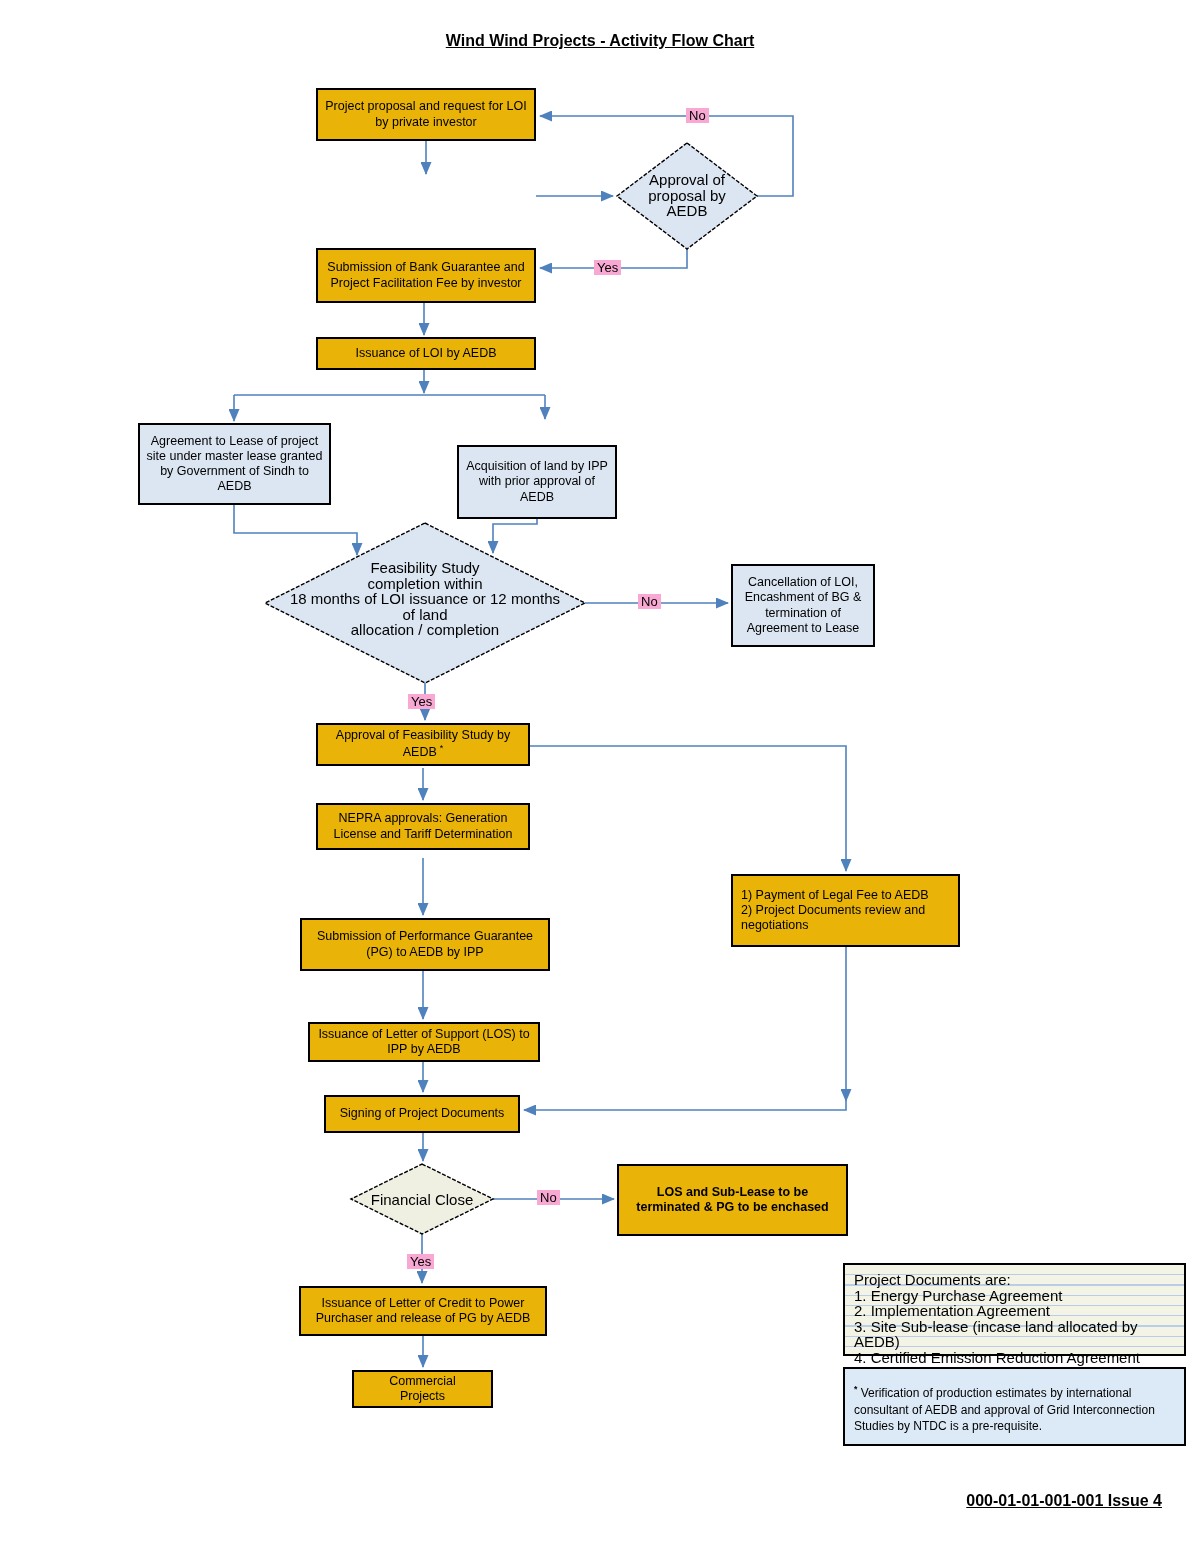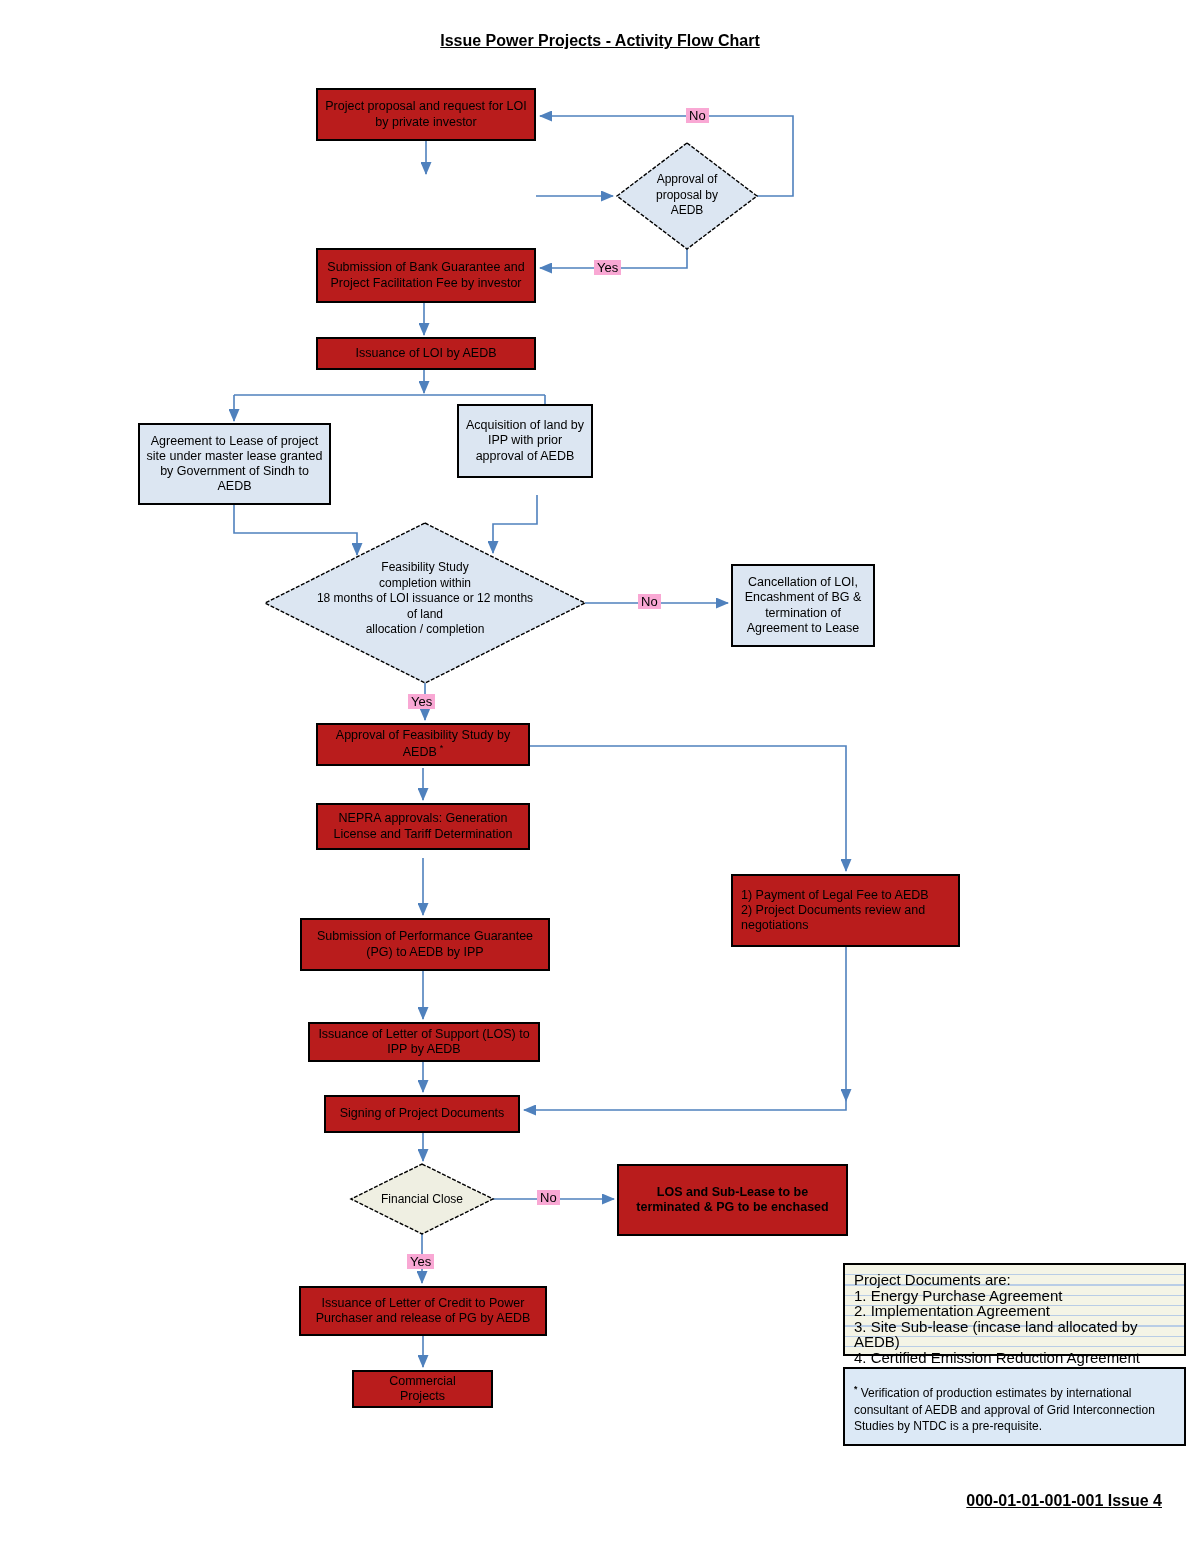--- a/index.html
+++ b/index.html
@@ -1,25 +1,25 @@
 <!DOCTYPE html>
 <html><head>
 <meta charset="utf-8">
 <style>
   html,body{margin:0;padding:0;background:#ffffff;font-family:"Liberation Sans",sans-serif;}
   .canvas{position:relative;width:1200px;height:1553px;background:#ffffff;overflow:hidden;}
   .svg-layer{position:absolute;left:0;top:0;}
   .node{position:absolute;border:2px solid #000;box-sizing:border-box;display:flex;
         align-items:center;justify-content:center;text-align:center;
         font-size:12.5px;line-height:1.22;color:#000;padding:2px 6px;}
-  .cream{background:#b91c1c;}
+  .cream{background:#eab308;}
   .bluefill{background:#dce6f2;}
   .bold{font-weight:bold;}
   .left-align{justify-content:flex-start;text-align:left;}
-  .dlabel{position:absolute;text-align:center;font-size:12px;line-height:15.6px;color:#000;}
+  .dlabel{position:absolute;text-align:center;font-size:15px;line-height:15.6px;color:#000;}
   .elabel{position:absolute;background:#f9a8d4;font-size:13px;color:#000;padding:0 3px;}
   .note{position:absolute;border:2px solid #000;box-sizing:border-box;color:#000;}
   .note-ruled{background:repeating-linear-gradient(to bottom,
               #f4f4e6 0px,#f4f4e6 9px,#b9cde6 9px,#b9cde6 10.3px);
               font-size:15px;line-height:15.6px;padding:7px 9px 6px 9px;}
   .note-blue{background:#dce9f6;font-size:12px;line-height:16.5px;padding:12px 9px 6px 9px;}
   .page-title{position:absolute;left:390px;top:32px;width:420px;text-align:center;
               font-size:16px;font-weight:bold;text-decoration:underline;color:#000;}
   .doc-id{position:absolute;left:900px;top:1492px;width:262px;text-align:right;
           font-size:16px;font-weight:bold;text-decoration:underline;color:#000;}
@@ -64,40 +64,40 @@
       <polyline points="423,1336 423,1367" marker-end="url(#ah)"></polyline>
     </g>
 
     <g stroke="#000" stroke-width="1.4" stroke-dasharray="4 1.6">
       <polygon points="687,143 757,196 687,249 617,196" fill="#dce6f2"></polygon>
       <polygon points="425,523 585,603 425,683 265,603" fill="#dce6f2"></polygon>
       <polygon points="422,1164 493,1199 422,1234 351,1199" fill="#efefe2"></polygon>
     </g>
   </svg>
 
-  <div class="page-title">Issue Power Projects -  Activity Flow Chart</div>
+  <div class="page-title">Wind Wind Projects -  Activity Flow Chart</div>
 
   <div class="node cream" style="left:316px;top:88px;width:220px;height:53px">
     <span>Project proposal and request for LOI by private investor</span>
   </div>
 
 
   <div class="node cream" style="left:316px;top:248px;width:220px;height:55px">
     <span>Submission of Bank Guarantee and Project Facilitation Fee by investor</span>
   </div>
 
   <div class="node cream" style="left:316px;top:337px;width:220px;height:33px">
     <span>Issuance of LOI by AEDB</span>
   </div>
 
   <div class="node bluefill" style="left:138px;top:423px;width:193px;height:82px">
     <span>Agreement to Lease of project site  under master lease granted by Government of Sindh to AEDB</span>
   </div>
 
-  <div class="node bluefill" style="left:457px;top:404px;width:136px;height:74px">
+  <div class="node bluefill" style="left:457px;top:445px;width:160px;height:74px">
     <span>Acquisition of land by IPP with prior approval of AEDB</span>
   </div>
 
   <div class="node bluefill" style="left:731px;top:564px;width:144px;height:83px">
     <span>Cancellation of LOI, Encashment of BG &amp; termination of Agreement to Lease</span>
   </div>
 
   <div class="node cream" style="left:316px;top:723px;width:214px;height:43px">
     <span><span>Approval of Feasibility Study by AEDB</span><sup style="margin-left:3px">*</sup></span>
   </div>

